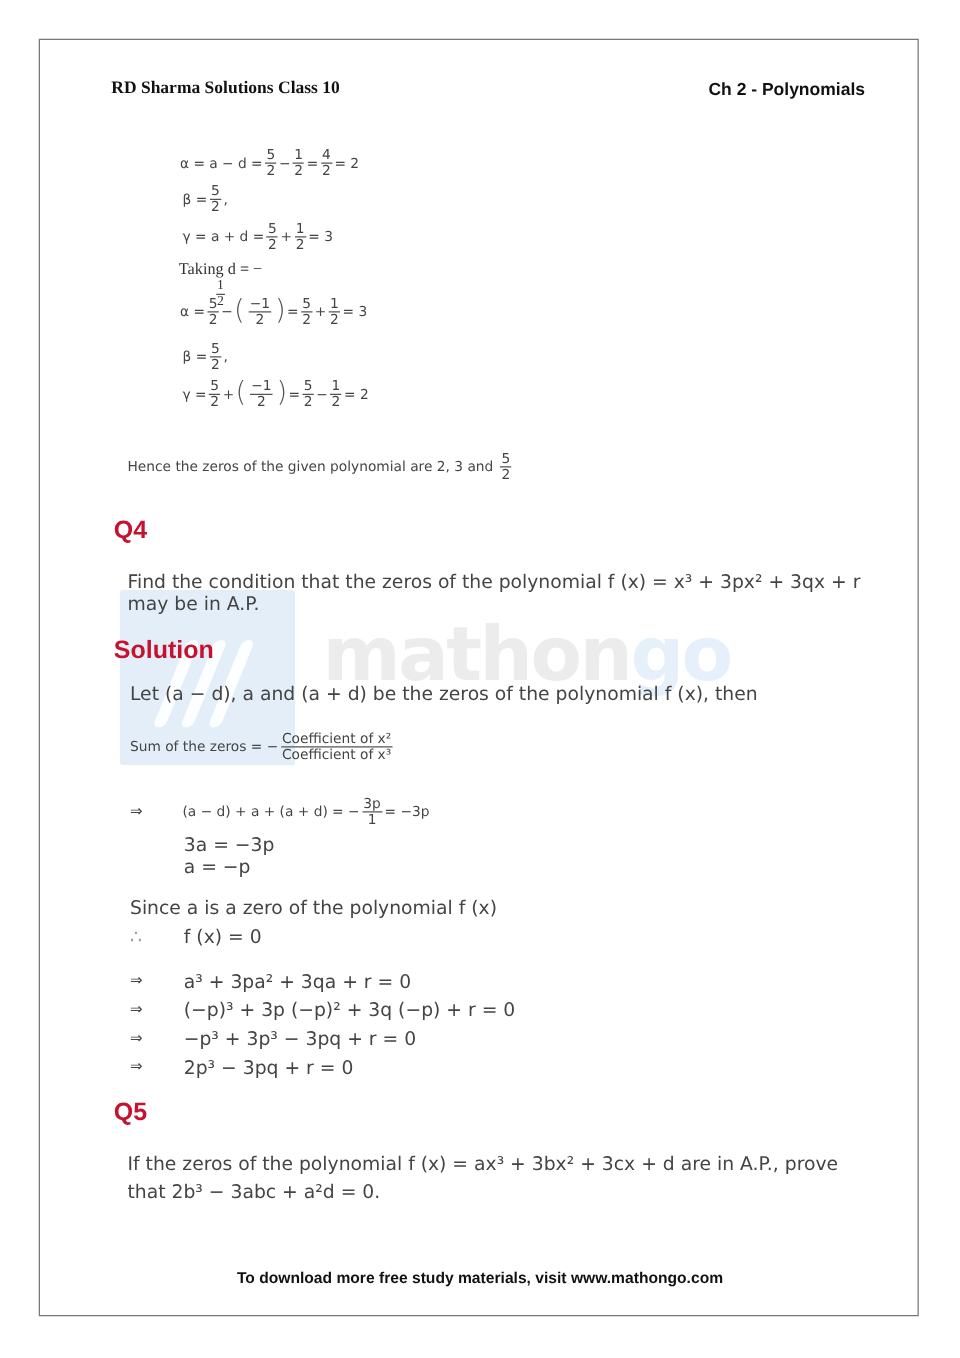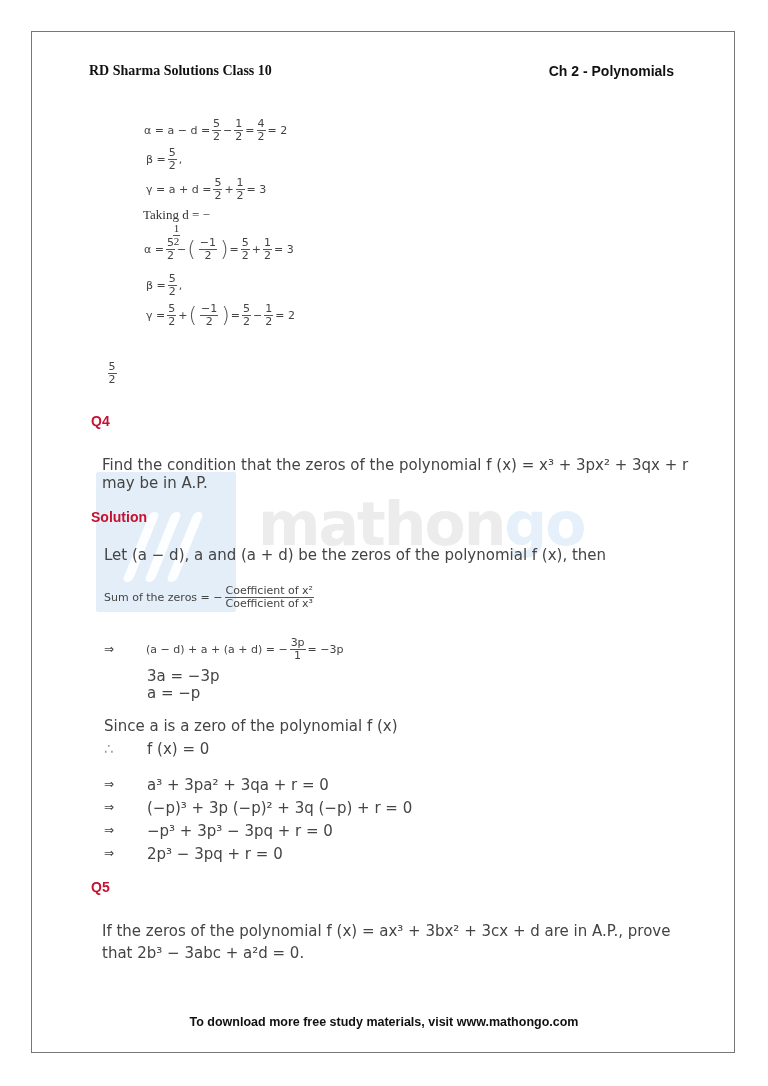--- a/index.html
+++ b/index.html
@@ -3,41 +3,41 @@
 <meta charset="utf-8">
 <style>
   html, body { margin:0; padding:0; background:#ffffff; }
   body { width:768px; height:1086px; position:relative; overflow:hidden;
          font-family:"DejaVu Sans", sans-serif; color:#333; }
   .page-border { position:absolute; left:31px; top:31px; width:704px; height:1022px;
                  border:1.5px solid #777; box-sizing:border-box; }
   .hdr { position:absolute; top:63px; font-family:"Liberation Sans", sans-serif;
          font-weight:bold; font-size:14px; color:#111; }
   .hdr-left { left:89px;font-family:Liberation Serif, serif; }
-  .hdr-right { right:94px; }
+  .hdr-right { right:76px; }
   .wm-box { position:absolute; left:96px; top:472px; width:140px; height:140px;
             background:#e3eef9; border-radius:2px; }
   .wm-slash { position:absolute; top:40px; width:10px; height:70px; background:#ffffff;
               transform:skewX(-22deg); border-radius:5px; opacity:0.9; }
   .wm-text { position:absolute; left:258px; top:494px; font-family:"DejaVu Sans", sans-serif;
              font-weight:bold; font-size:60px; letter-spacing:-2px; line-height:1; }
   .wm-grey { color:#ececec; }
   .wm-blue { color:#e6f0fa; }
   .math { position:absolute; font-family:"DejaVu Sans", sans-serif; font-size:11px;
           color:#444; white-space:nowrap; display:flex; align-items:center;justify-content:space-between; }
   .frac { display:inline-flex; flex-direction:column; align-items:center;
           vertical-align:middle; margin:0 2px; font-size:11px; line-height:1.05; }
   .frac .num { border-bottom:1px solid #555; padding:0 1px; }
   .frac .den { padding:0 1px; }
   .paren { font-size:22px; font-weight:200; line-height:1; color:#555; margin:0 1px; }
   .serif { font-family:"Liberation Serif", serif; font-size:13px; color:#333; }
   .text { position:absolute; font-family:"DejaVu Sans", sans-serif; font-size:15px;
           color:#444; white-space:nowrap; }
   .qlabel { position:absolute; left:91px; font-family:"Liberation Sans", sans-serif;
-            font-weight:bold; font-size:14px; color:#c4122f; }
+            font-weight:bold; font-size:20px; color:#c4122f; }
   .arrow { position:absolute; left:104px; font-size:12px; color:#444; }
   .footer { position:absolute; top:1015px; left:0; width:768px; text-align:center;
             font-family:"Liberation Sans", sans-serif; font-weight:bold; font-size:12.5px; color:#111; }
 </style>
 </head>
 <body>
 
 <div class="page-border"></div>
 
 <div class="hdr hdr-left">RD Sharma Solutions Class 10</div>
@@ -151,21 +151,21 @@
     </span>
   <span>−</span>
   <span class="frac">
       <span class="num">1</span>
       <span class="den">2</span>
     </span>
   <span>= 2</span>
 </div>
 
 <div class="math" style="left:102px; top:361px;">
-  &nbsp;
+  <span>Hence the zeros of the given polynomial are 2, 3 and</span>&nbsp;
   <span class="frac">
       <span class="num">5</span>
       <span class="den">2</span>
     </span>
 </div>
 
 <div class="qlabel" style="top:413px;">Q4</div>
 <div class="text" style="left:102px; top:456px;">Find the condition that the zeros of the polynomial f (x) = x³ + 3px² + 3qx + r</div>
 <div class="text" style="left:102px; top:474px;">may be in A.P.</div>
 

